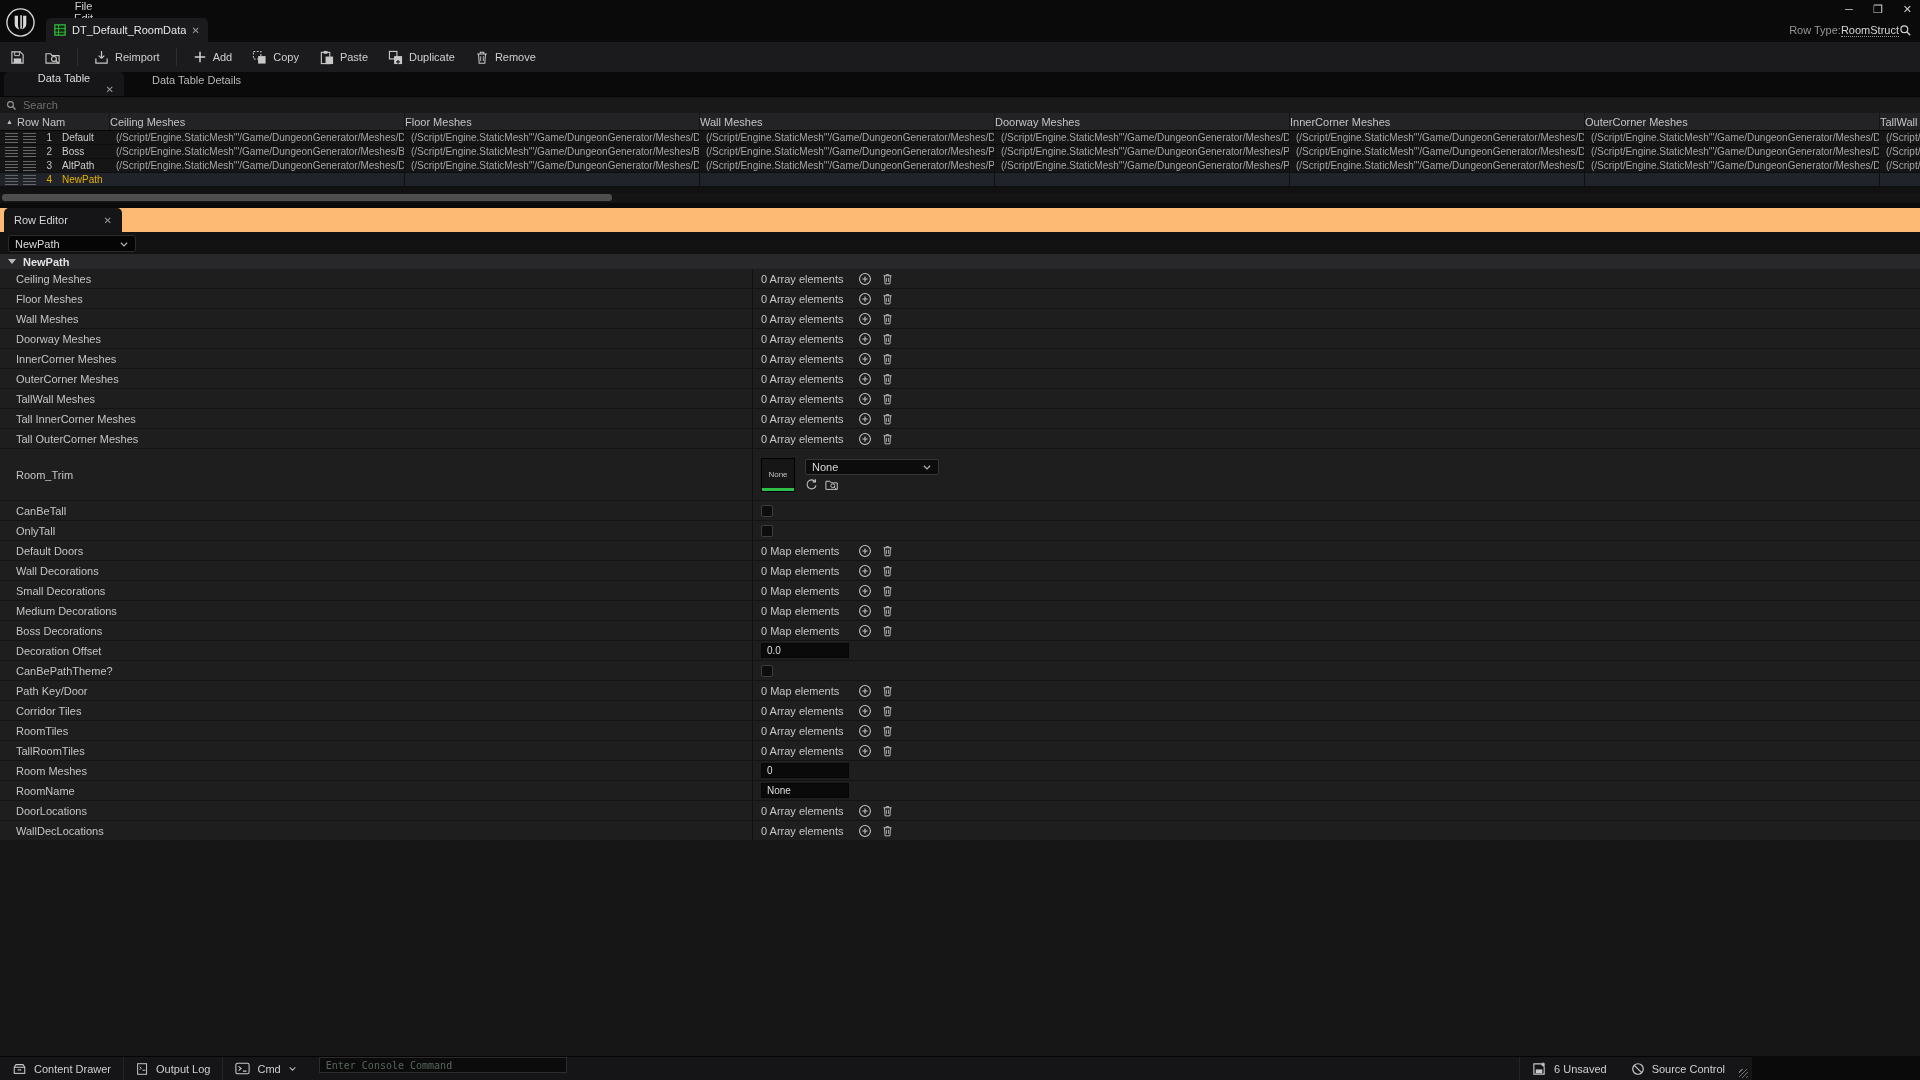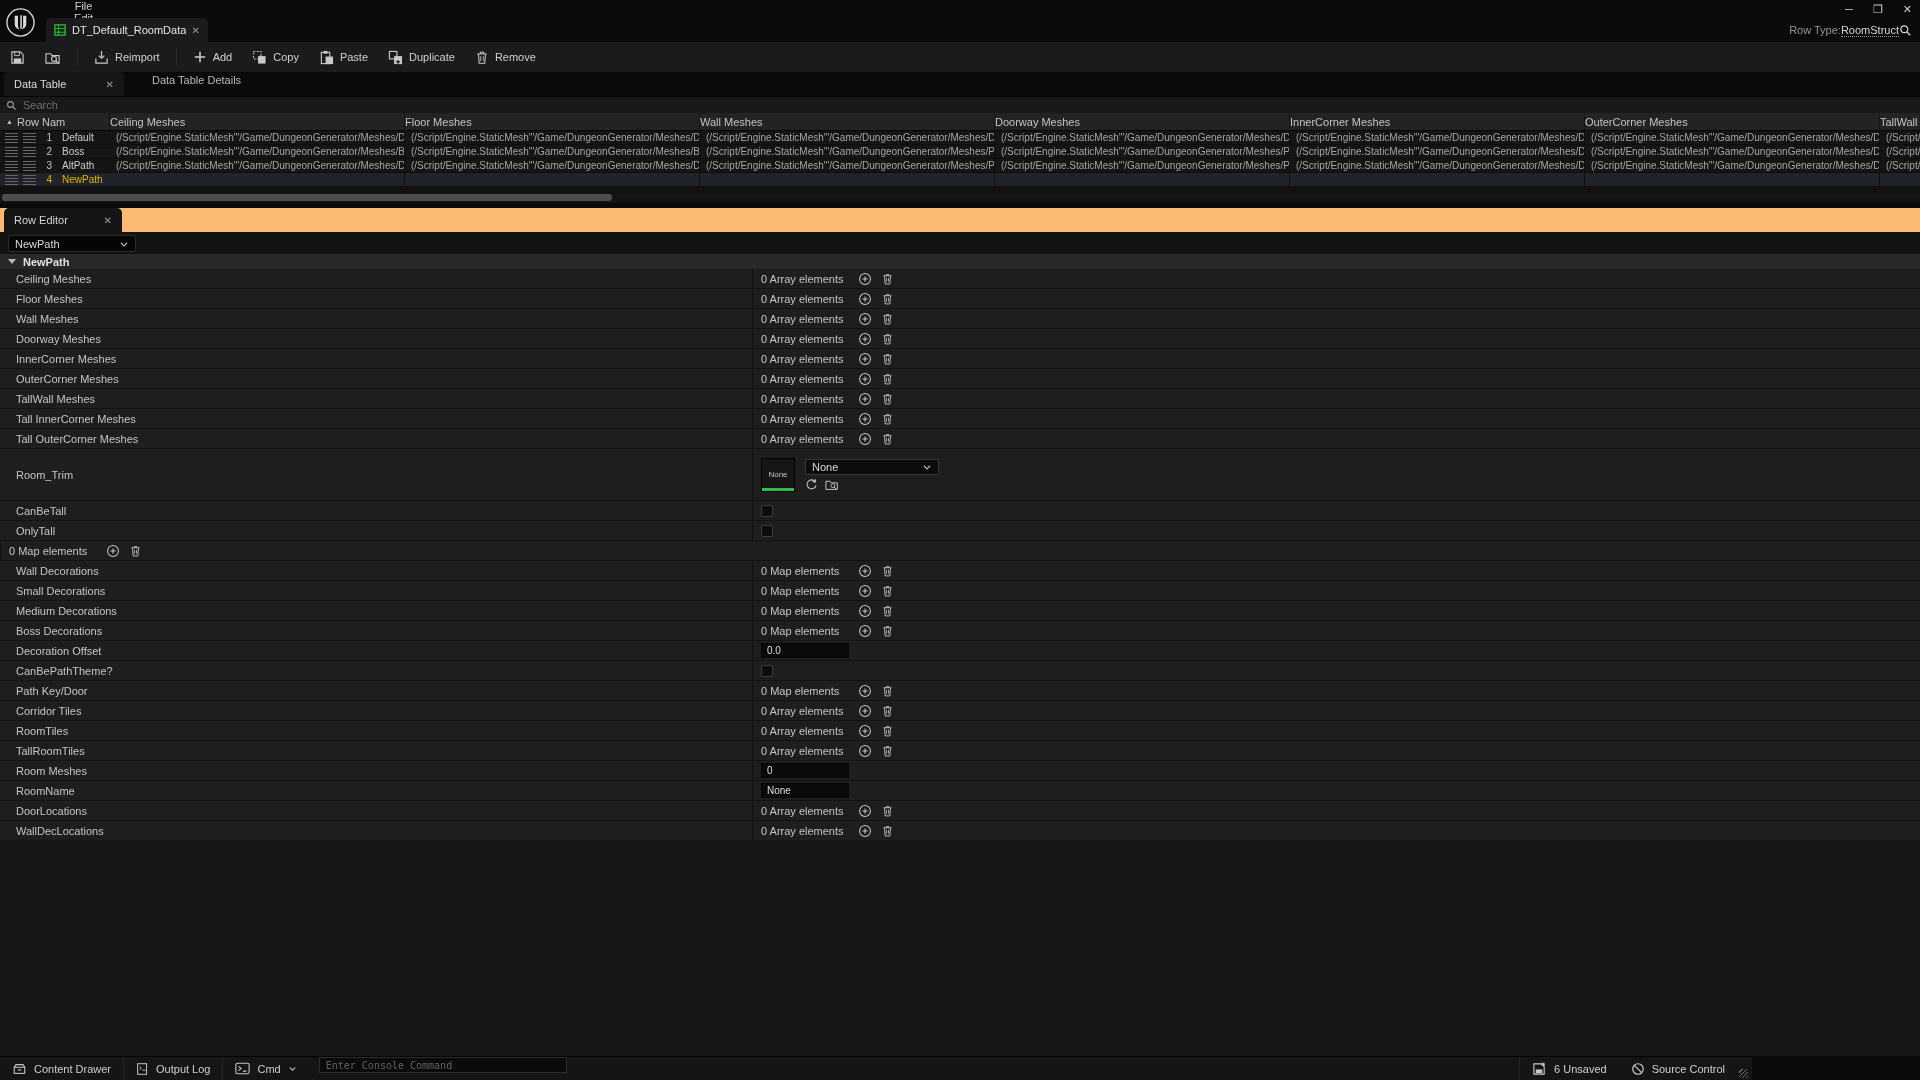--- a/index.html
+++ b/index.html
@@ -24,21 +24,21 @@
   #rowtype .rt-label{color:#969696;}
   #rowtype .rt-value{color:#d6d6d6;border-bottom:1px dotted #9a9a9a;}
 
   
   #toolbar{left:0;top:42px;width:1920px;height:30px;background:#1b1b1d;display:flex;align-items:center;}
   .tb-btn{display:flex;align-items:center;gap:6px;padding:0 10px;height:100%;color:#cfcfcf;}
   .tb-sep{width:1px;height:18px;background:#2e2e30;margin:0 6px;}
 
   
   #paneltabs{left:0;top:72px;width:1920px;height:24px;background:#0a0a0b;}
-  #tab-data-table{position:absolute;left:4px;top:0;width:120px;height:24px;background:#161618;border-radius:5px 5px 0 0;display:flex;align-items:center;padding:0 10px;}
+  #tab-data-table{position:absolute;left:4px;top:0;width:120px;height:24px;background:#161618;border-radius:5px 5px 0 0;display:flex;align-items:center;padding:0 10px;flex-direction:column;}
   #tab-data-table span.lbl{color:#dcdcdc;}
   #tab-details{position:absolute;left:144px;top:0;height:15px;display:flex;align-items:center;color:#b9b9b9;padding:0 8px;}
 
   
   #searchrow{left:0;top:96px;width:1920px;height:17px;background:#191919;border-top:1px solid #050505;display:flex;align-items:center;padding-left:6px;gap:6px;}
   #searchrow input{background:transparent;border:none;outline:none;color:#cfcfcf;font-family:"Liberation Sans",sans-serif;font-size:11px;width:1800px;}
   #searchrow input::placeholder{color:#6f6f6f;}
 
   
   #tablewrap{left:0;top:113px;width:1920px;height:90px;background:#111112;}
@@ -550,20 +550,21 @@
         <span class="checkbox"></span>
       </div>
     </div>
     <div class="prow">
       <div class="plabel">OnlyTall</div>
     <div class="pval">
         <span class="checkbox"></span>
       </div>
     </div>
     <div class="prow">
+      <div class="plabel">Default Doors</div>
     <div class="pval">
         <span class="pvtext">0 Map elements</span>
       <span class="icon-btn">
           <svg width="14" height="14" viewBox="0 0 16 16">
             <circle cx="8" cy="8" r="6.2" fill="none" stroke="#c5c5c5" stroke-width="1.2"></circle>
             <path d="M8 5v6M5 8h6" stroke="#c5c5c5" stroke-width="1.2"></path>
           </svg>
         </span>
       <span class="icon-btn">
           <svg width="13" height="14" viewBox="0 0 16 16">

